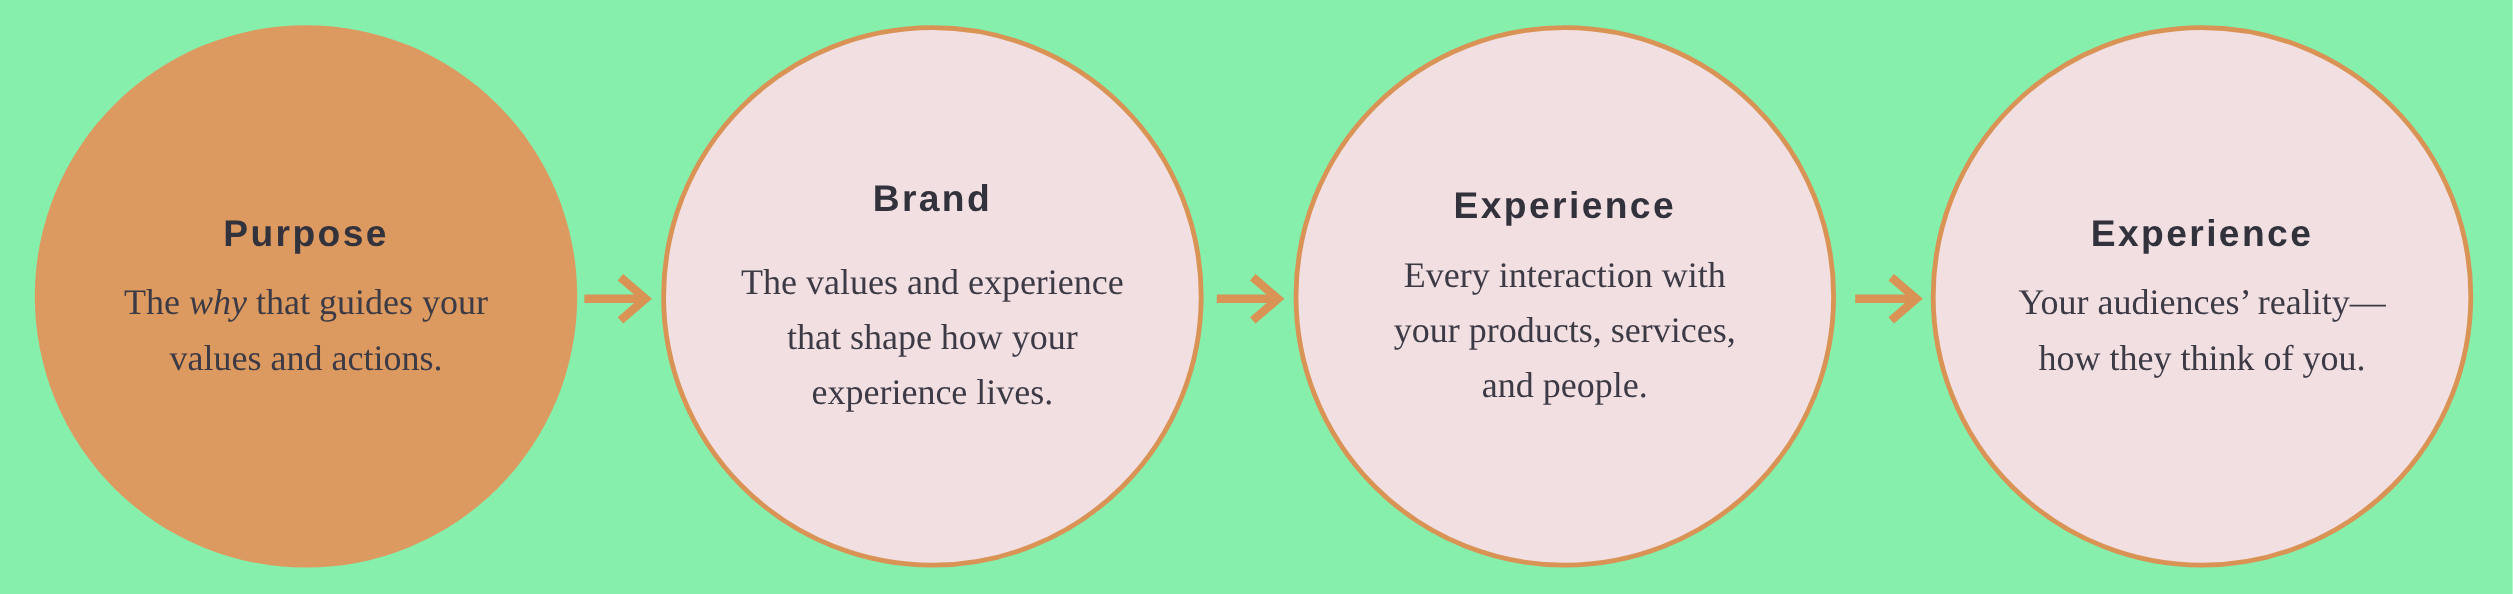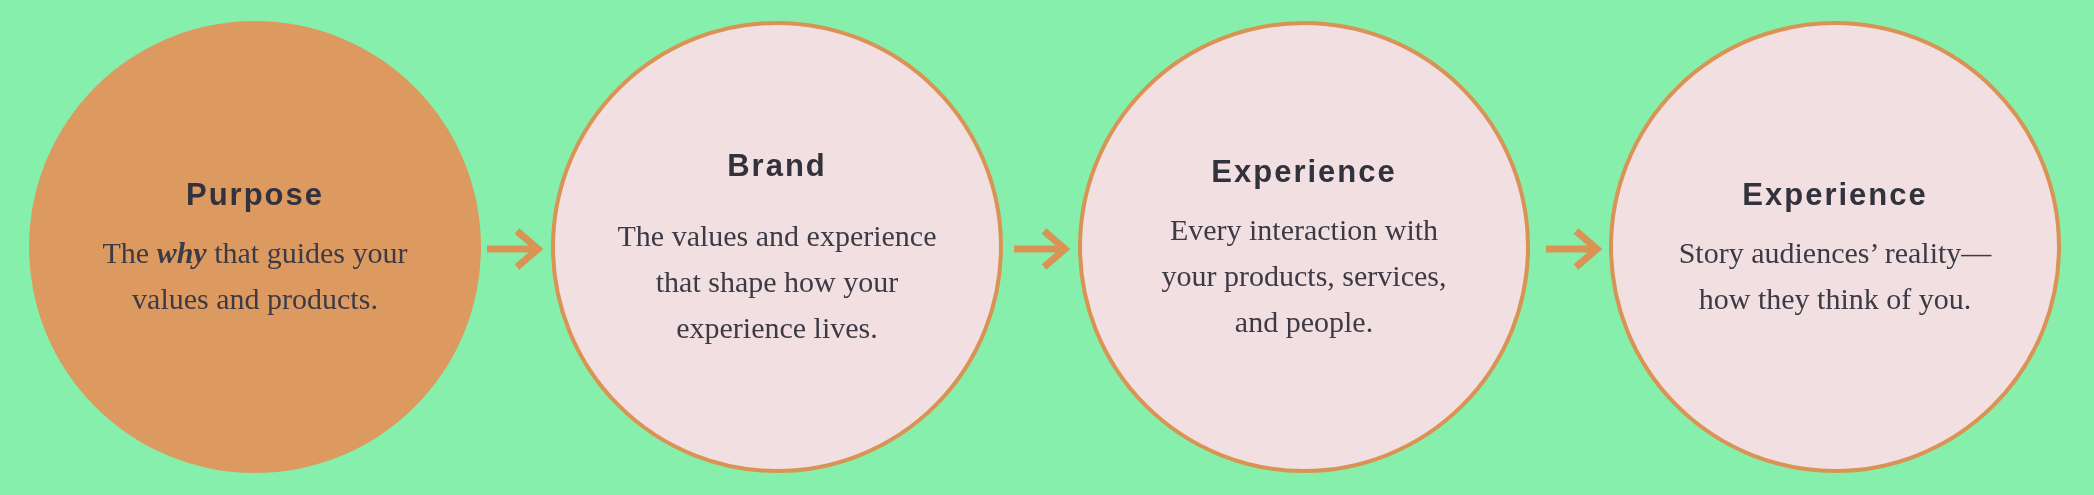--- a/index.html
+++ b/index.html
@@ -42,21 +42,21 @@
     color: var(--title-text, #32323C);
   }
 
   .body {
     margin-top: 13px;
     font-family: "Liberation Serif", serif;
     font-size: 30px;
     line-height: 46px;
     color: var(--body-text, #3B3A45);
   }
-  .body em { font-style: italic; font-weight: bold; }
+  .body em { font-style: italic; }
 
   .line { white-space: nowrap; }
 
   .arrow {
     position: absolute;
     top: 227px;
     width: 58px;
     height: 44px;
   }
   .arrow-stroke {
@@ -69,21 +69,21 @@
 <body>
 
 <div class="canvas">
 
   <div class="circle filled" style="left:29px;">
     <div class="title">
       <div class="line">Purpose</div>
     </div>
     <div class="body">
       <div class="line"><span>The </span><em>why</em><span> that guides your</span></div>
-      <div class="line">values and products.</div>
+      <div class="line">values and actions.</div>
     </div>
   </div>
 
   <svg class="arrow" style="left:486px;" viewBox="0 0 58 44">
     <line class="arrow-stroke" x1="1" y1="22" x2="47" y2="22"></line>
     <polyline class="arrow-stroke" points="31,4 52,22 31,40" stroke-linejoin="miter"></polyline>
   </svg>
 
   <div class="circle outlined" style="left:551px;gap:12px;">
     <div class="title">
@@ -115,18 +115,18 @@
   <svg class="arrow" style="left:1545px;" viewBox="0 0 58 44">
     <line class="arrow-stroke" x1="1" y1="22" x2="47" y2="22"></line>
     <polyline class="arrow-stroke" points="31,4 52,22 31,40" stroke-linejoin="miter"></polyline>
   </svg>
 
   <div class="circle outlined" style="left:1609px;">
     <div class="title">
       <div class="line">Experience</div>
     </div>
     <div class="body">
-      <div class="line">Story audiences’ reality—</div>
+      <div class="line">Your audiences’ reality—</div>
       <div class="line">how they think of you.</div>
     </div>
   </div>
 
 </div>
 
 </body></html>

